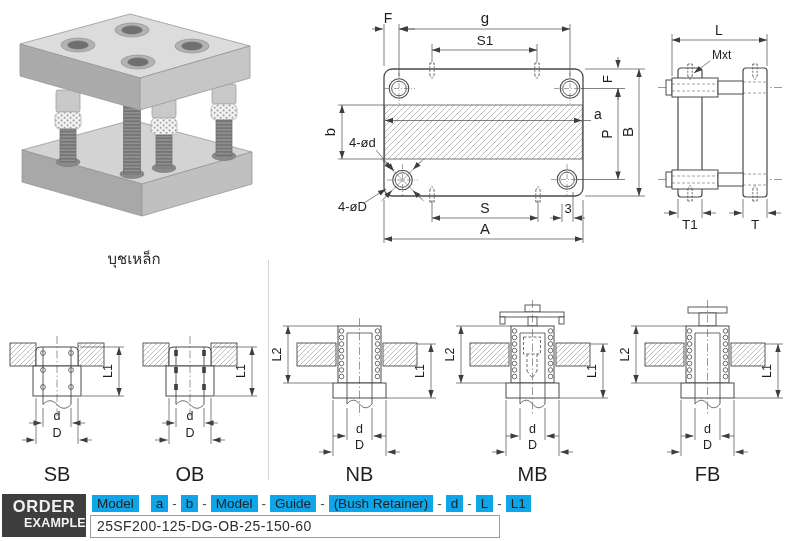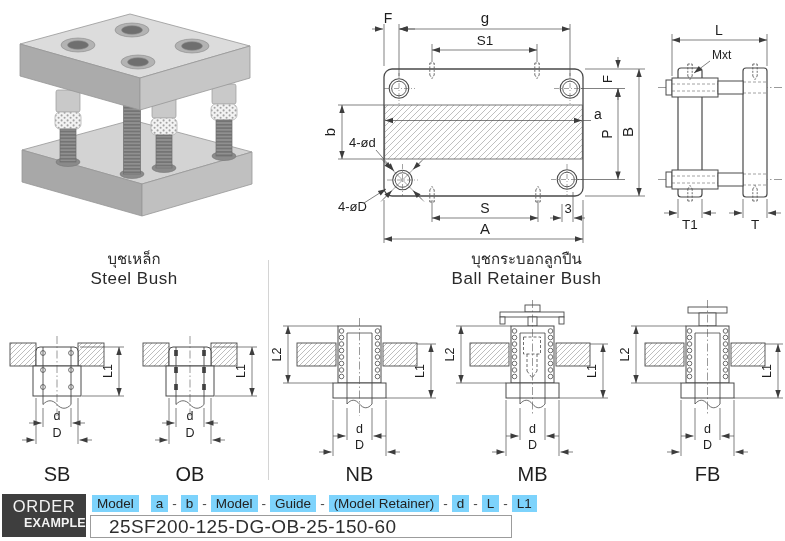--- a/index.html
+++ b/index.html
@@ -5,29 +5,29 @@
   html,body{margin:0;padding:0;background:#fff;}
   .stage{position:relative;width:785px;height:541px;background:#fff;overflow:hidden;
          font-family:"Liberation Sans",sans-serif;color:#222;}
   .abs{position:absolute;}
   svg text{font-family:"Liberation Sans",sans-serif;fill:#1e1e1e;}
   .section-title{position:absolute;top:249px;text-align:center;}
   .section-title .th{font-size:15px;line-height:19px;color:#2a2a2a;}
   .section-title .en{font-size:17px;line-height:21px;color:#2a2a2a;letter-spacing:0.5px;}
   .divider-v{position:absolute;left:268px;top:260px;width:1px;height:220px;background:#d4d4d4;}
   .order-box{position:absolute;left:2px;top:494px;width:84px;height:43px;background:#3e3e3e;color:#f3f3f3;}
-  .order-box .l1{font-size:16.5px;font-weight:400;letter-spacing:0.6px;text-align:center;margin-top:3px;}
+  .order-box .l1{font-size:16.5px;font-weight:700;letter-spacing:0.6px;text-align:center;margin-top:3px;}
   .order-box .l2{font-size:12.5px;font-weight:600;letter-spacing:0.2px;text-align:center;margin-left:22px;}
   .model-row{position:absolute;left:92px;top:494px;height:19px;display:flex;align-items:center;
              font-size:13.5px;color:#222;white-space:nowrap;}
-  .chip{background:#7dd3fc;padding:0 5px;line-height:17px;display:inline-block;}
+  .chip{background:#0ea5e9;padding:0 5px;line-height:17px;display:inline-block;}
   .model-chip{margin-right:12px;}
   .sep{color:#444;margin:0 4px;}
   .example-box{position:absolute;left:90px;top:515px;width:402px;height:21px;border:1px solid #9c9c9c;
-               background:#fff;font-size:19px;letter-spacing:0.4px;color:#2e2e2e;line-height:21px;padding-left:18px;}
+               background:#fff;font-size:14px;letter-spacing:0.4px;color:#2e2e2e;line-height:21px;padding-left:6px;}
 </style>
 </head>
 <body>
 
 <div class="stage">
 
   <svg class="abs" style="left:6px;top:4px;" width="258" height="222" viewBox="0 0 258 222">
     <defs>
       <pattern id="thr" width="6" height="3.4" patternUnits="userSpaceOnUse">
         <rect width="6" height="3.4" fill="#909090"></rect>
@@ -260,25 +260,20 @@
     </g>
 
     <text x="64" y="35" font-size="14" text-anchor="middle">L</text>
     <text x="57" y="59" font-size="12">Mxt</text>
     <text x="35" y="229" font-size="13.5" text-anchor="middle">T1</text>
     <text x="100" y="229" font-size="13.5" text-anchor="middle">T</text>
   </svg>
 
   <div class="section-title" style="left:0;width:268px;">
     <div class="th">บุชเหล็ก</div>
-    <div class="en">Steel Bush</div>
-  </div>
-  <div class="section-title" style="left:268px;width:517px;">
-    <div class="th">บุชกระบอกลูกปืน</div>
-    <div class="en">Ball Retainer Bush</div>
   </div>
   <div class="divider-v"></div>
 
   <svg class="abs" style="left:0;top:290px;" width="785" height="205" viewBox="0 0 785 205">
     <defs>
       <marker id="bsA" markerWidth="9" markerHeight="7" refX="8.5" refY="3.5" orient="auto-start-reverse" markerUnits="userSpaceOnUse">
         <path d="M0.5,0.8 L8.5,3.5 L0.5,6.2 Z" fill="#3d3d3d"></path>
       </marker>
       <pattern id="bsH" width="5" height="5" patternUnits="userSpaceOnUse">
         <path d="M0,5 L5,0" stroke="#7d7d7d" stroke-width="0.5"></path>
@@ -498,21 +493,21 @@
   <div class="model-row">
     <span class="chip model-chip">Model</span>
     <span class="chip">a</span>
     <span class="sep">-</span>
     <span class="chip">b</span>
     <span class="sep">-</span>
     <span class="chip">Model</span>
     <span class="sep">-</span>
     <span class="chip">Guide</span>
     <span class="sep">-</span>
-    <span class="chip">(Model Retainer)</span>
+    <span class="chip">(Bush Retainer)</span>
     <span class="sep">-</span>
     <span class="chip">d</span>
     <span class="sep">-</span>
     <span class="chip">L</span>
     <span class="sep">-</span>
     <span class="chip">L1</span>
   </div>
 
   <div class="example-box">25SF200-125-DG-OB-25-150-60</div>
 

